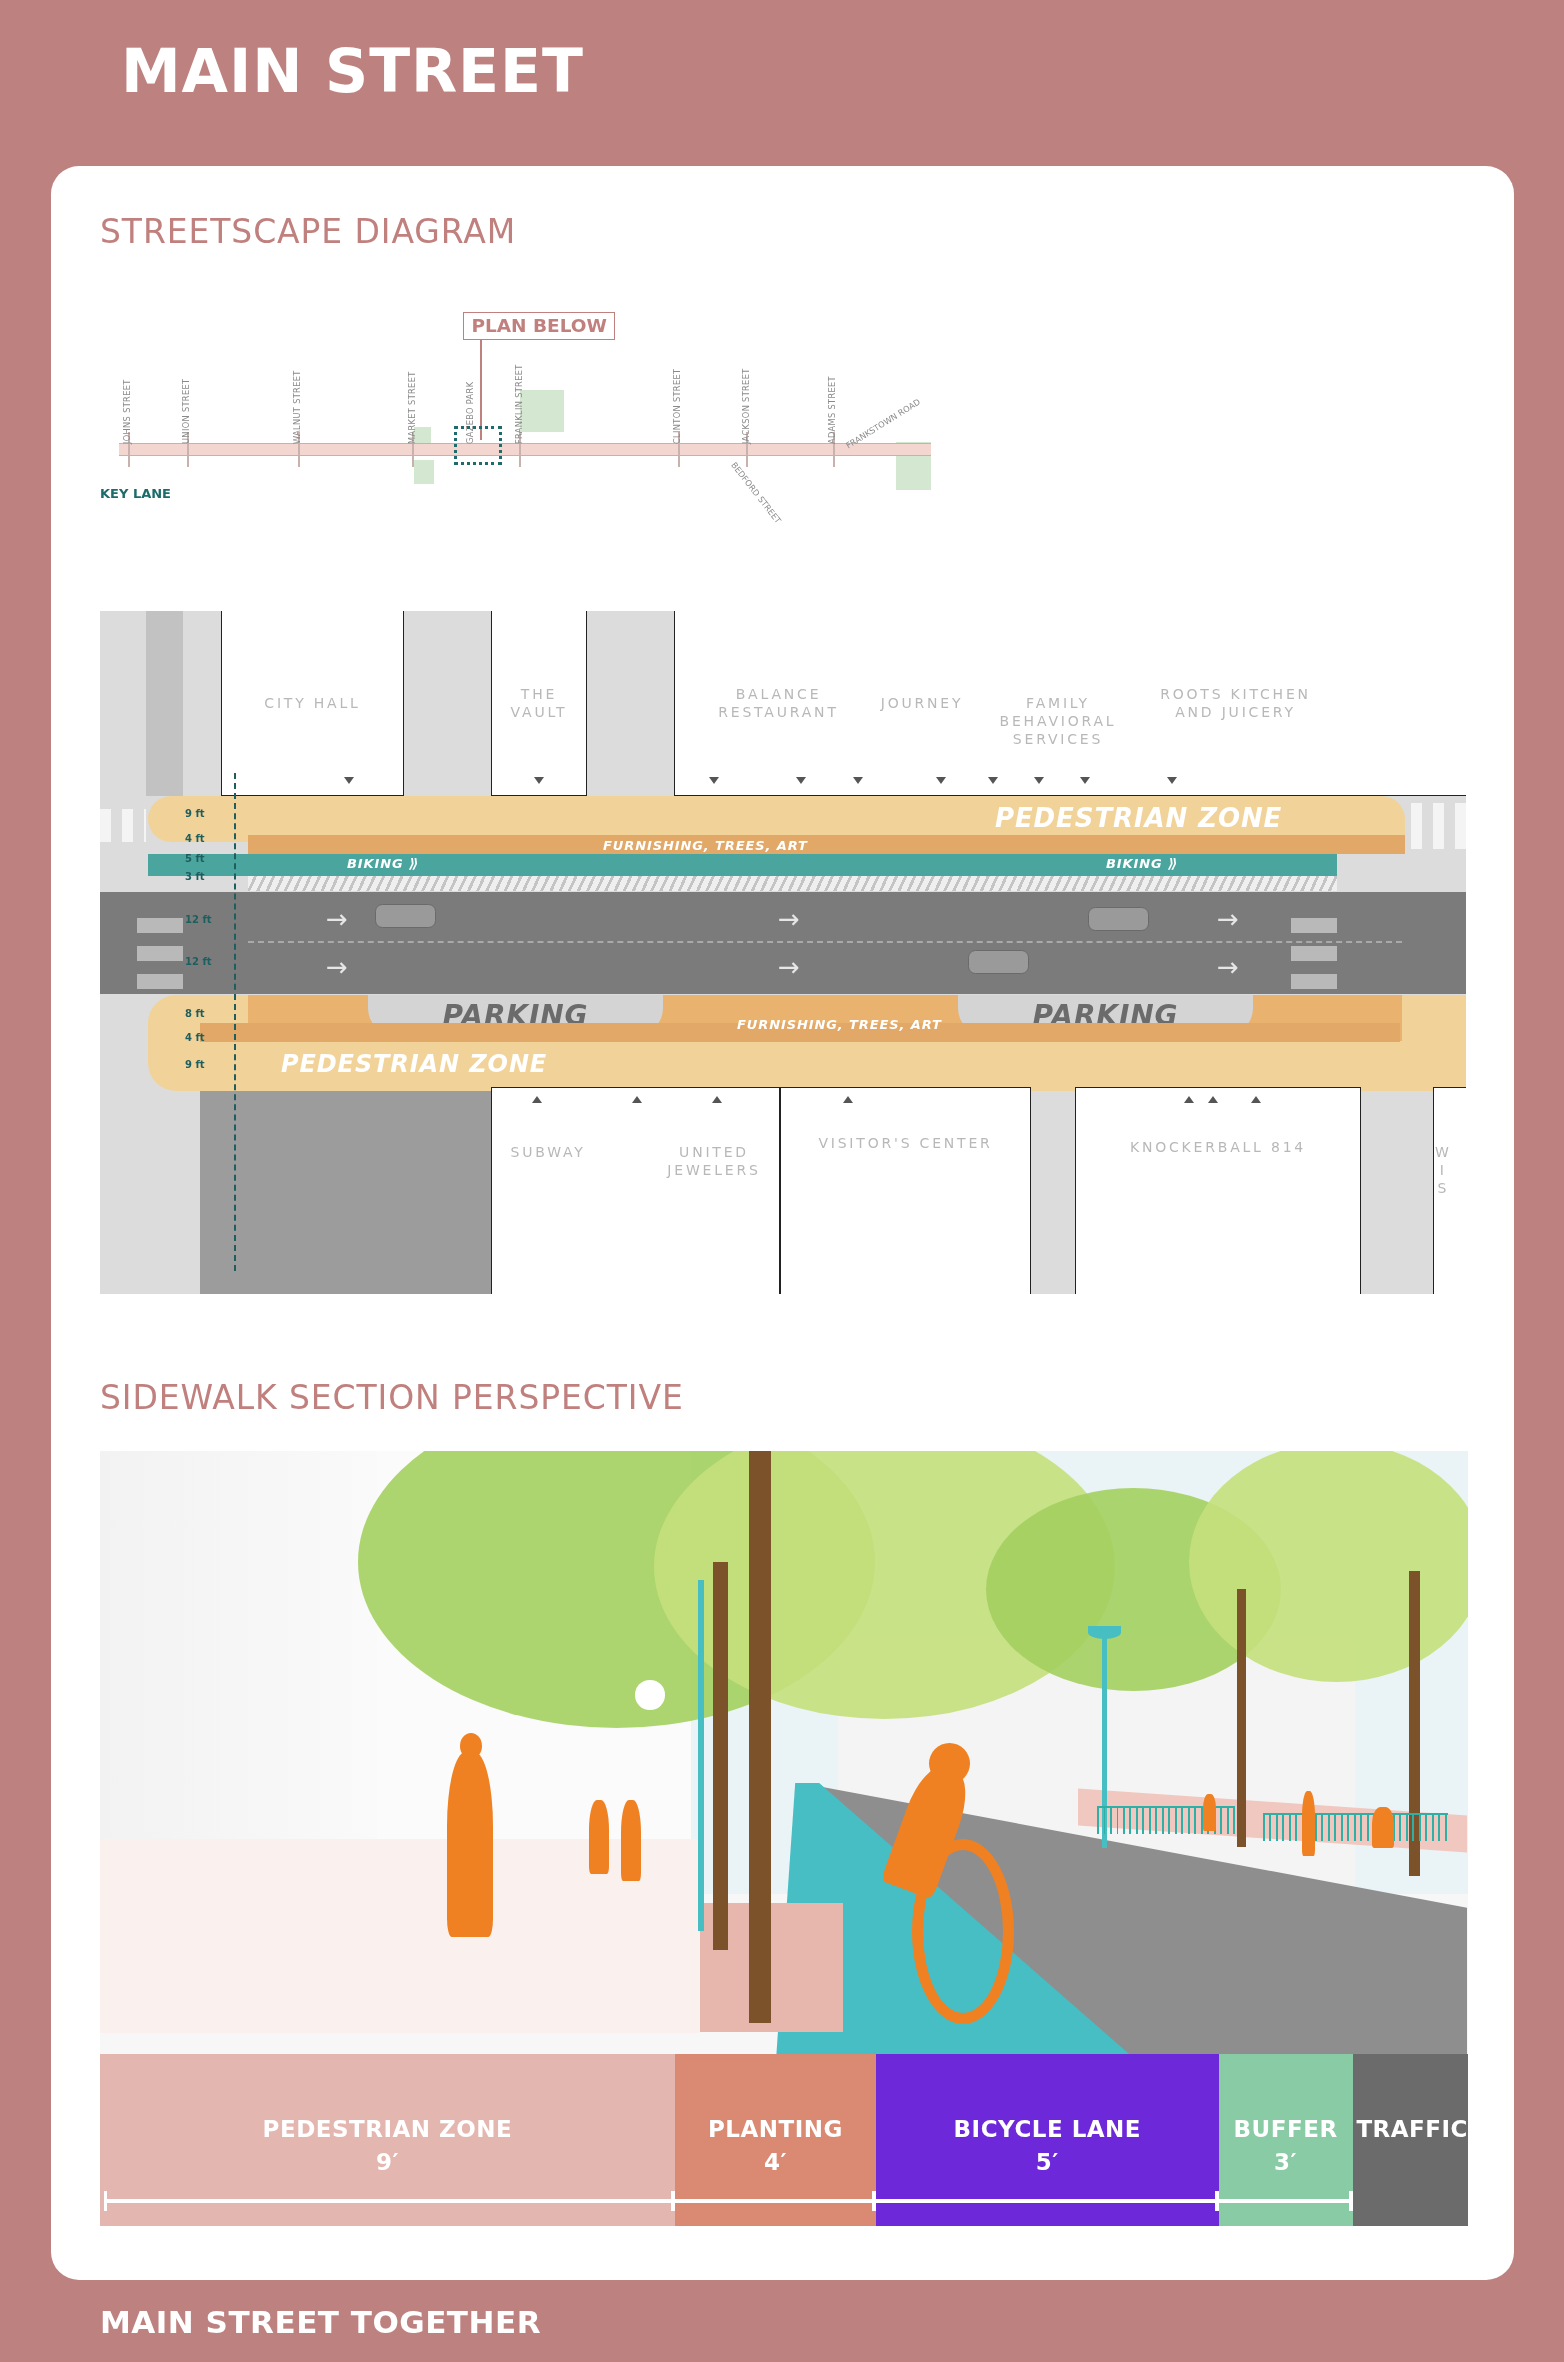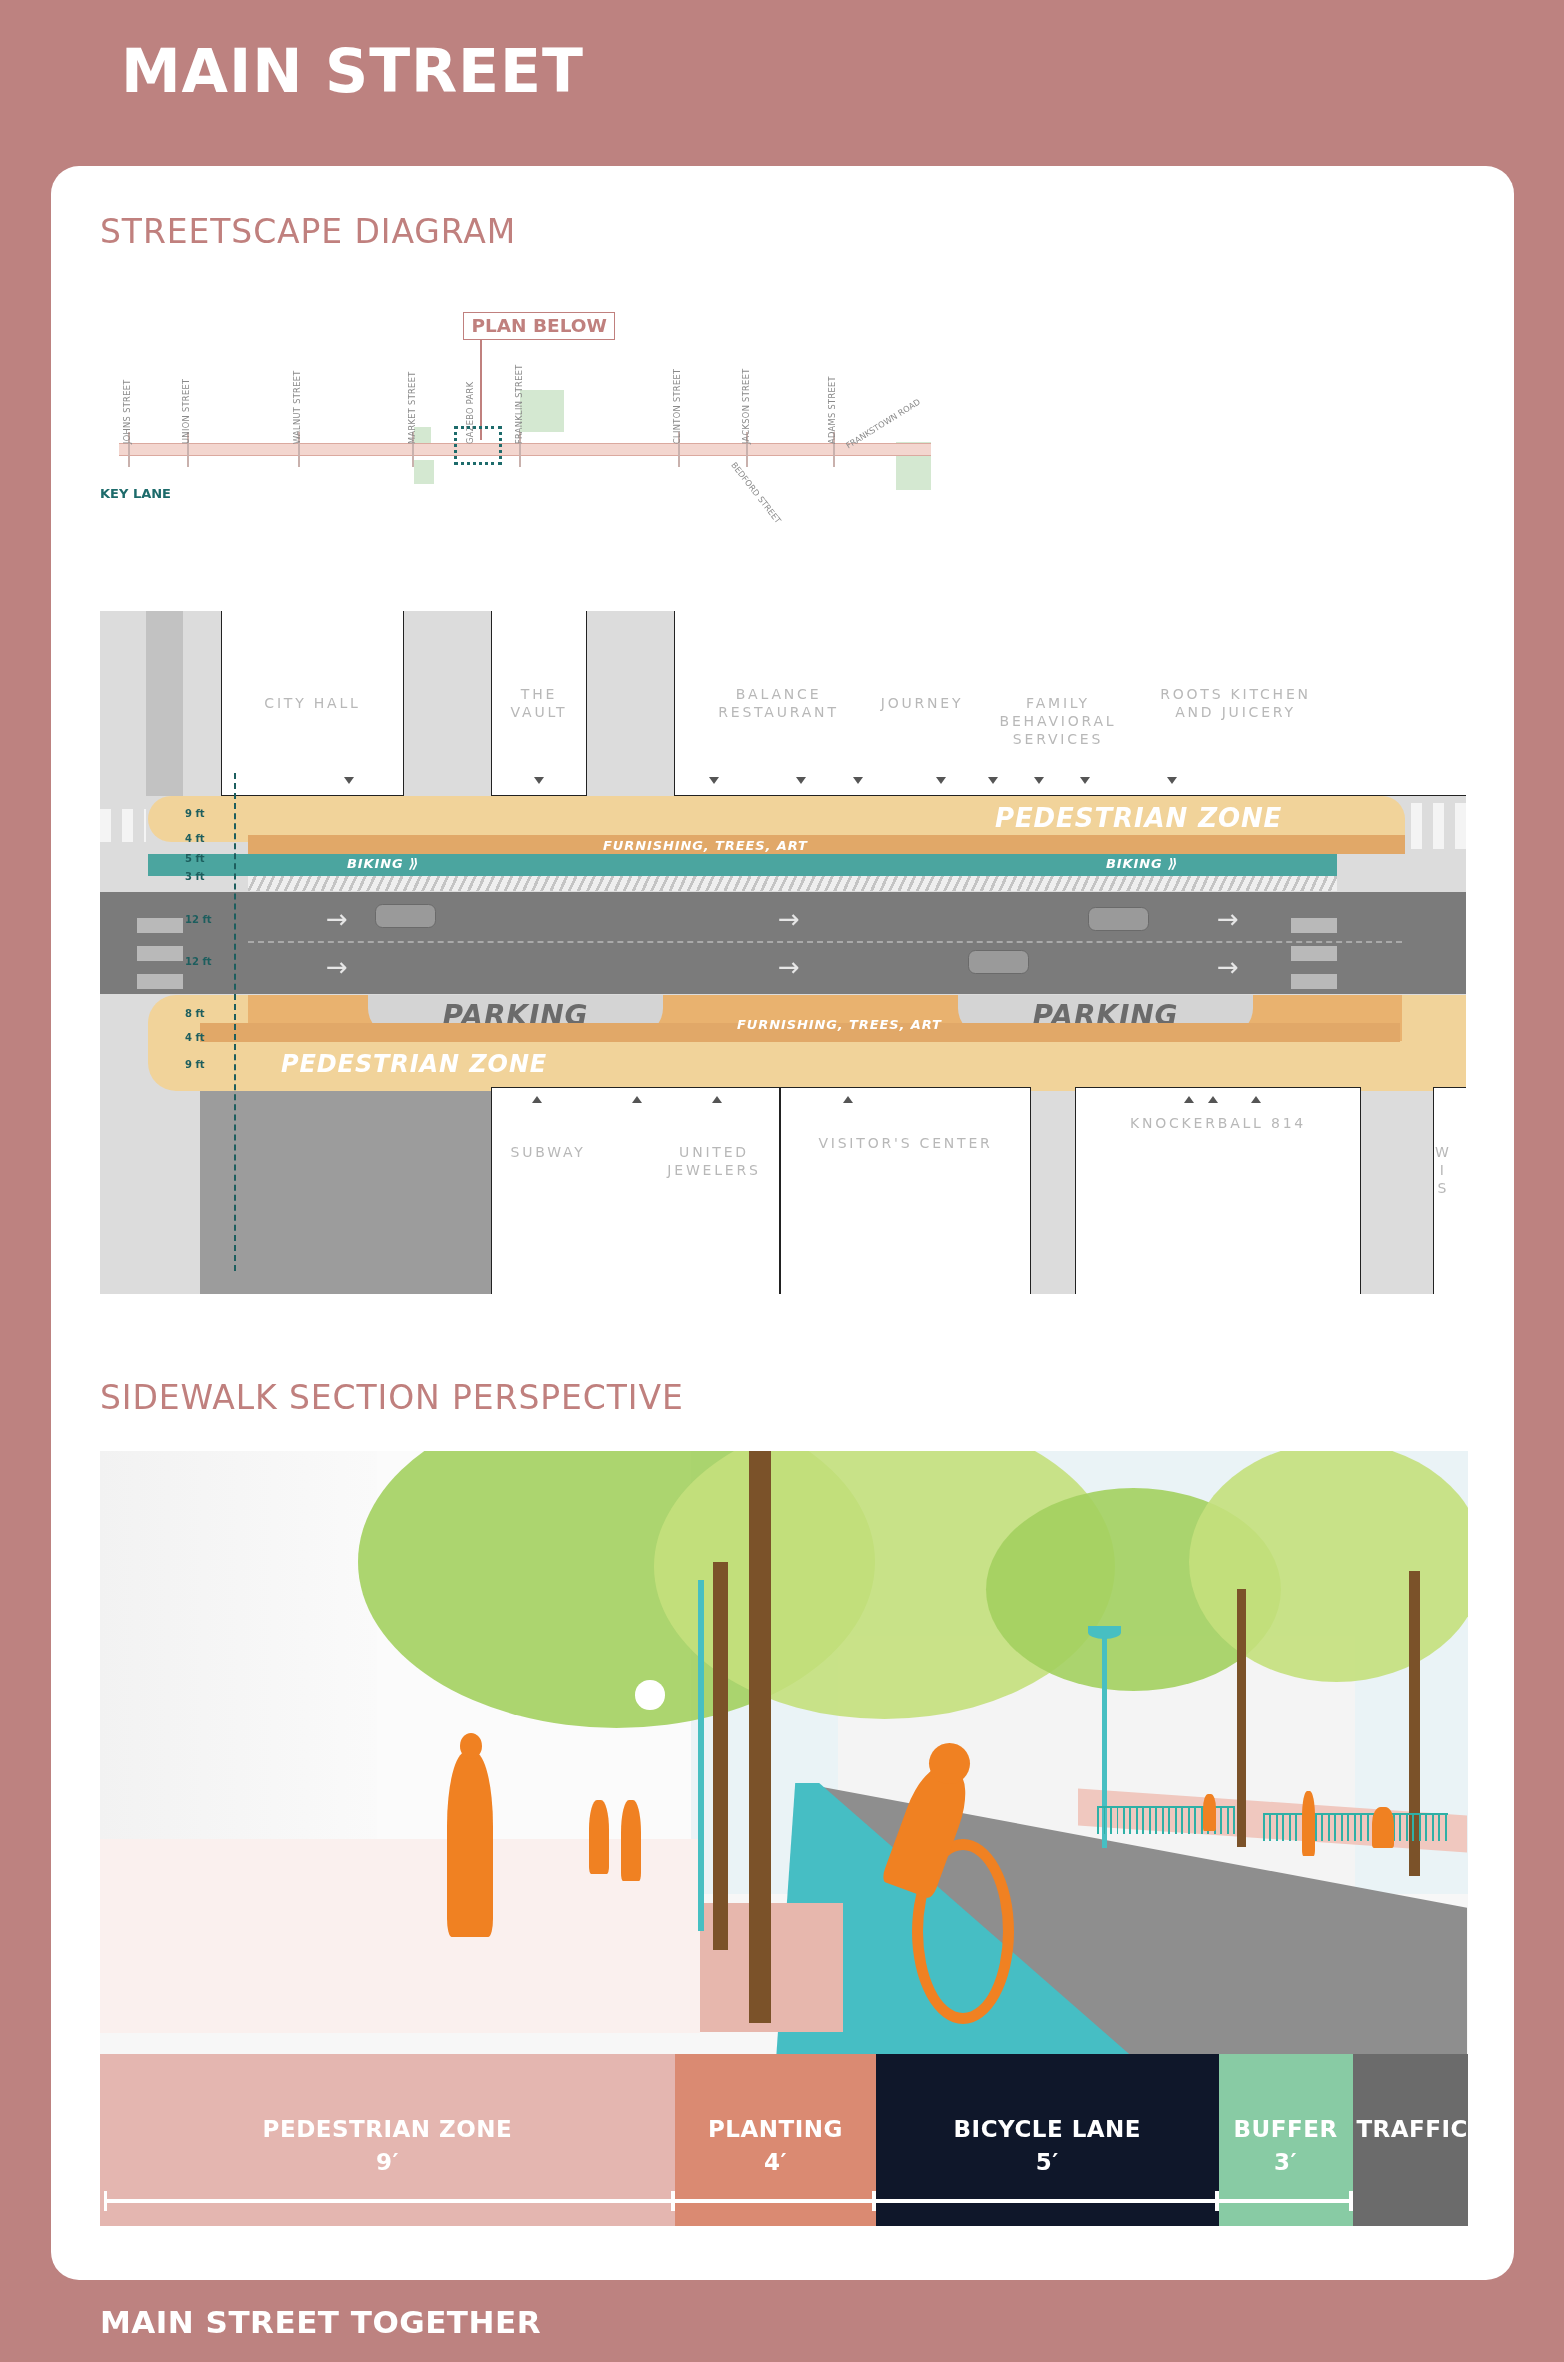--- a/index.html
+++ b/index.html
@@ -180,21 +180,21 @@
   <div class="zone-label" style="left:181px;top:439px;font-size:24px">PEDESTRIAN ZONE</div>
 
   <div class="park-area"></div>
   <div class="bldg bot" style="left:391px;top:476px;width:289px;height:212px;align-items:flex-start;padding-top:55px;justify-content:flex-start">
     <span style="position:absolute;left:18.5px;top:55px">SUBWAY</span>
     <span style="position:absolute;left:171px;top:55px;width:102px">UNITED JEWELERS</span>
   </div>
   <div class="bldg bot" style="left:680px;top:476px;width:251px;height:212px;align-items:flex-start;padding-top:46px">
       <span>VISITOR'S CENTER</span>
     </div>
-  <div class="bldg bot" style="left:975px;top:476px;width:286px;height:212px;align-items:flex-start;padding-top:26px">
+  <div class="bldg bot" style="left:975px;top:476px;width:286px;height:212px;align-items:flex-start;padding-top:50px">
       <span>KNOCKERBALL 814</span>
     </div>
   <div class="bldg bot" style="left:1333px;top:476px;width:55px;height:212px;align-items:flex-start;padding-top:55px;justify-content:flex-start">
       <span style="width:18.5px;word-break:break-all">WI S</span>
     </div>
   <div class="entry up" style="left:432px;top:485px"></div>
   <div class="entry up" style="left:532px;top:485px"></div>
   <div class="entry up" style="left:612px;top:485px"></div>
   <div class="entry up" style="left:743px;top:485px"></div>
   <div class="entry up" style="left:1084px;top:485px"></div>
@@ -263,21 +263,21 @@
       <div class="dimbar" style="left:5.5px"></div>
         <div class="tick" style="left:3.7px"></div>
         <div class="tick" style="right:0"></div>
     </div>
     <div class="leg" style="width:207px;background:#da8a72">
       <span>PLANTING</span>
         <span>4′</span>
       <div class="dimbar"></div>
         <div class="tick" style="right:0"></div>
     </div>
-    <div class="leg" style="width:352px;background:#0f172a">
+    <div class="leg" style="width:352px;background:#6d28d9">
       <span>BICYCLE LANE</span>
         <span>5′</span>
       <div class="dimbar"></div>
         <div class="tick" style="right:0"></div>
     </div>
     <div class="leg" style="width:138px;background:#88cba4">
       <span>BUFFER</span>
         <span>3′</span>
       <div class="dimbar"></div>
         <div class="tick" style="right:0"></div>

